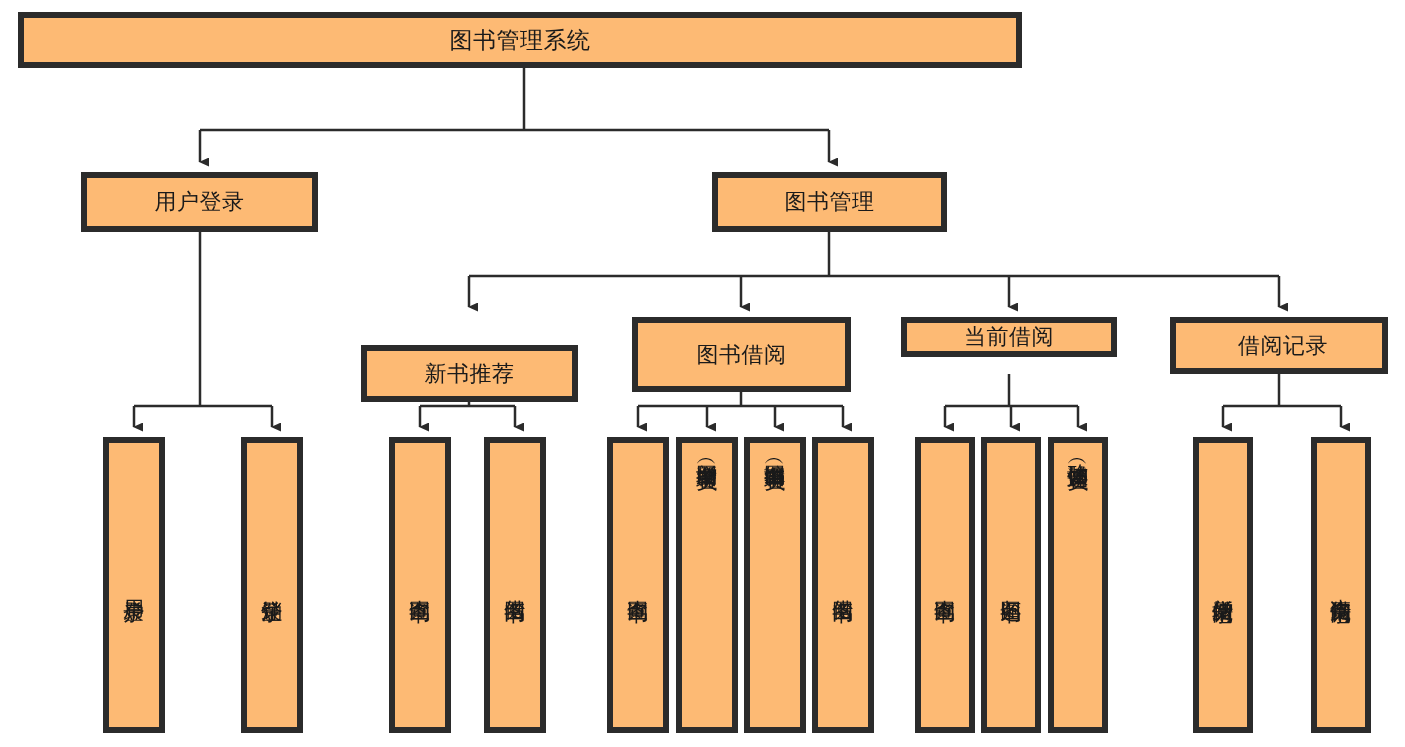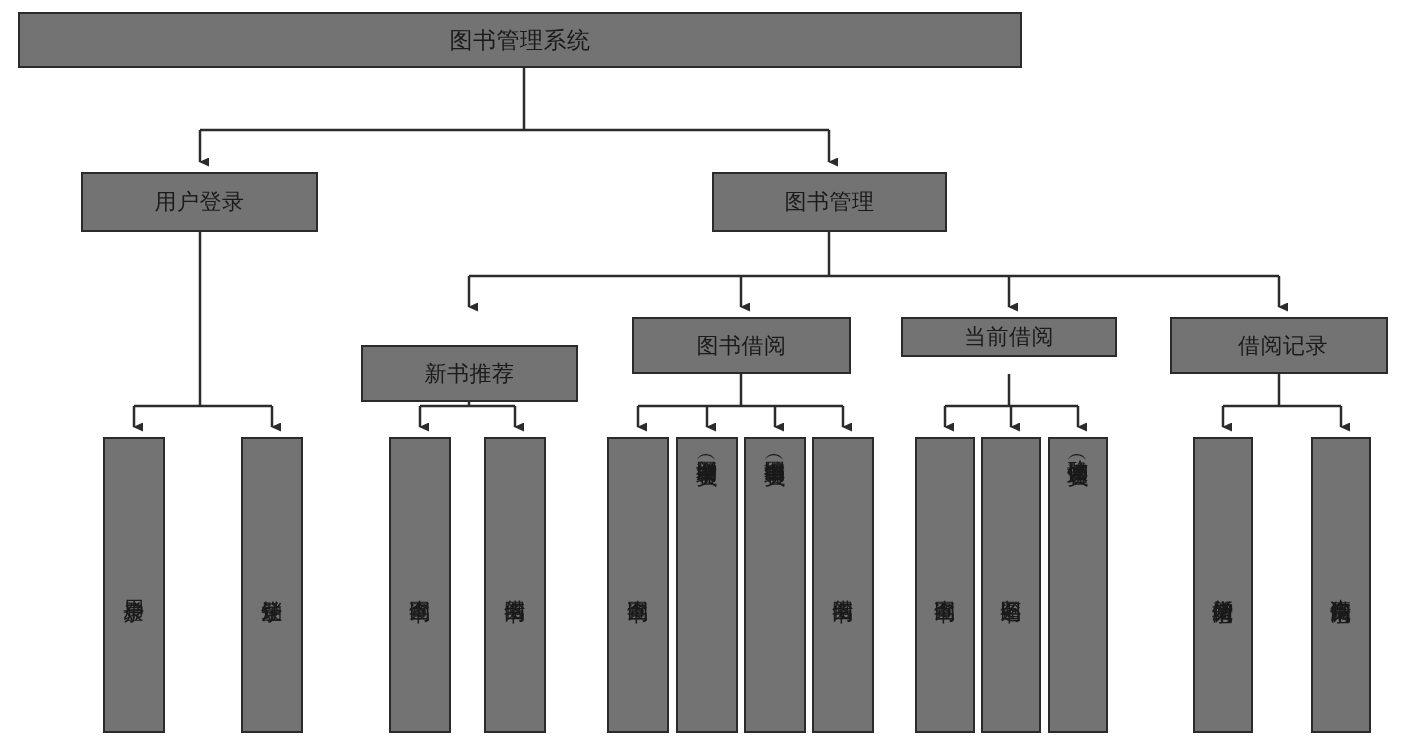--- a/index.html
+++ b/index.html
@@ -22,22 +22,22 @@
     position: absolute;
     left: 0;
     top: 0;
     width: 1405px;
     height: 747px;
     pointer-events: none;
   }
   .node {
     position: absolute;
     box-sizing: border-box;
-    background: #737373;
-    border: 2px solid #8b5cf6;
+    background: #fdba74;
+    border: 6px solid #8b5cf6;
     display: flex;
     align-items: center;
     justify-content: center;
     overflow: hidden;
   }
   .node.horizontal {
     font-size: 22px;
     color: #1a1a1a;
     letter-spacing: 0.5px;
   }
@@ -141,21 +141,21 @@
       </div>
       <div class="node horizontal " style="left: 81px; top: 172px; width: 237px; height: 60px; border-color: rgb(43, 43, 43);">
         <span class="hlabel" style="color: rgb(26, 26, 26);">用户登录</span>
       </div>
       <div class="node horizontal " style="left: 712px; top: 172px; width: 235px; height: 60px; border-color: rgb(43, 43, 43);">
         <span class="hlabel" style="color: rgb(26, 26, 26); text-align: right;">图书管理</span>
       </div>
       <div class="node horizontal " style="left: 361px; top: 317px; width: 217px; height: 57px; border-color: rgb(43, 43, 43); margin-top: 28px;">
         <span class="hlabel" style="color: rgb(26, 26, 26);">新书推荐</span>
       </div>
-      <div class="node horizontal " style="left: 632px; top: 317px; width: 219px; height: 57px; border-color: rgb(43, 43, 43);">
+      <div class="node horizontal " style="left: 632px; top: 317px; width: 219px; height: 75px; border-color: rgb(43, 43, 43);">
         <span class="hlabel" style="color: rgb(26, 26, 26);">图书借阅</span>
       </div>
       <div class="node horizontal " style="left: 901px; top: 317px; width: 216px; height: 40px; border-color: rgb(43, 43, 43);">
         <span class="hlabel" style="color: rgb(26, 26, 26);">当前借阅</span>
       </div>
       <div class="node horizontal " style="left: 1170px; top: 317px; width: 218px; height: 57px; border-color: rgb(43, 43, 43);">
         <span class="hlabel" style="color: rgb(26, 26, 26); margin-left: 8px;">借阅记录</span>
       </div>
       <div class="node vertical centered " style="left: 103px; top: 437px; width: 62px; height: 296px; border-color: rgb(43, 43, 43);">
         <span class="vlabel" style="color: rgb(26, 26, 26);">用户登录</span>

